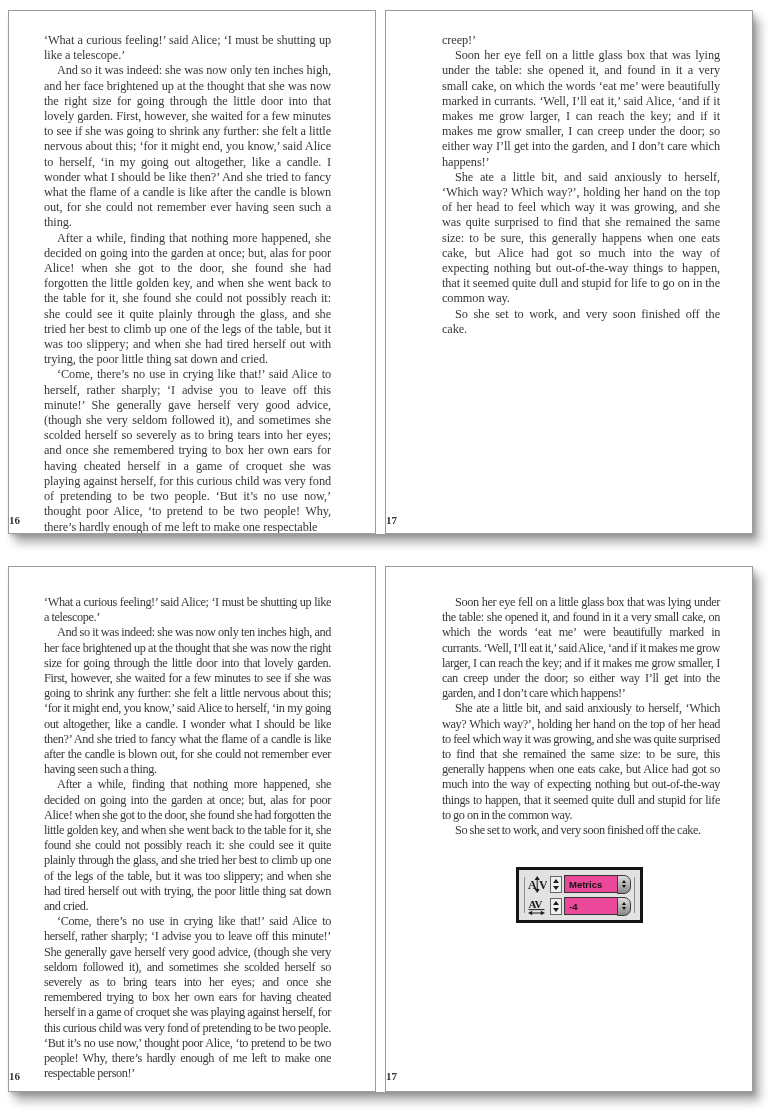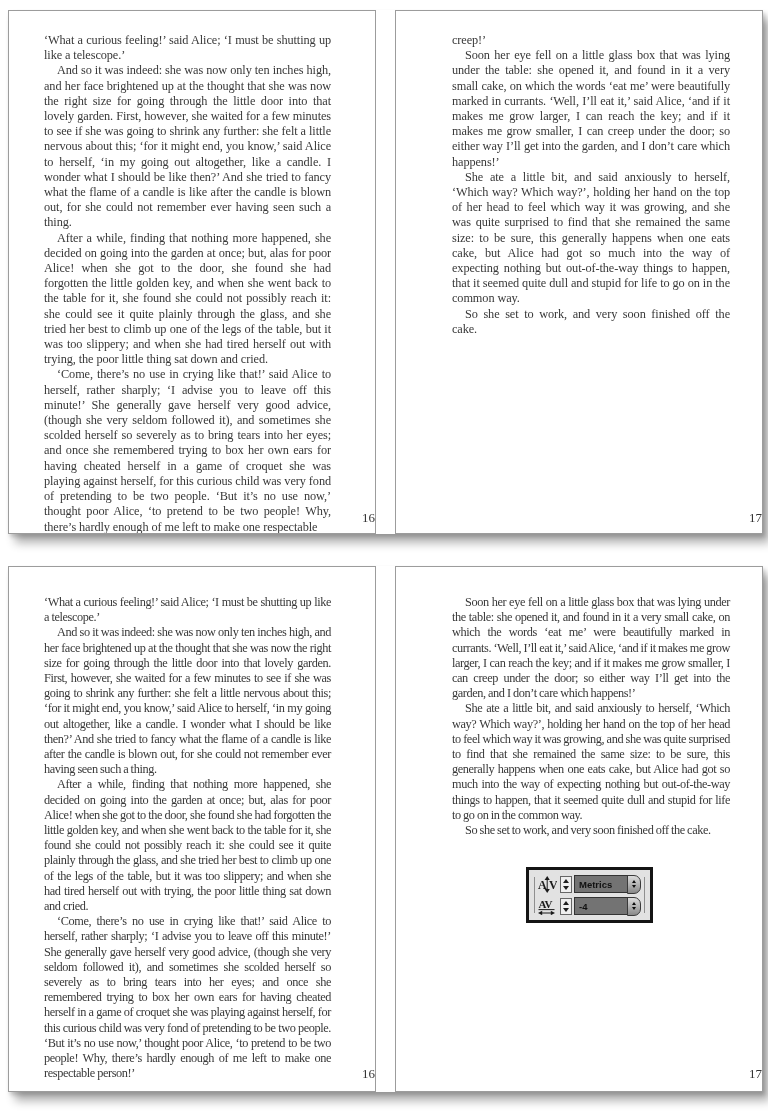--- a/index.html
+++ b/index.html
@@ -1,21 +1,21 @@
 <!DOCTYPE html>
 <html><head>
 <meta charset="utf-8">
 <style>
   html,body{margin:0;padding:0;}
   body{
     width:768px;height:1116px;position:relative;background:#ffffff;
     font-family:"Liberation Serif", serif;
   }
   .spread{
-    position:absolute;left:8px;display:flex;gap:19px;
+    position:absolute;left:8px;display:flex;gap:9px;
     box-shadow:7px 9px 9px rgba(0,0,0,0.30), 2px 3px 4px rgba(0,0,0,0.18);
   }
   .spread.s-metrics{top:10px;}
   .spread.s-tracked{top:566px;}
   .page{
     width:368px;background:#ffffff;border:1px solid #9c9c9c;
     box-sizing:border-box;position:relative;overflow:hidden;
   }
   .s-metrics .page{height:524px;}
   .s-tracked .page{height:526px;}
@@ -23,22 +23,22 @@
   .page.right{padding:22px 32px 0 56px;}
   .s-tracked .page{padding-top:28px;}
   .page-text p{
     margin:0;font-size:12.3px;line-height:15.2px;color:#383838;
     text-align:justify;text-indent:13px;
   }
   .page-text p.first{text-indent:0;}
   .s-metrics .page-text p{letter-spacing:-0.1px;}
   .s-tracked .page-text p{letter-spacing:-0.4px;word-spacing:-0.35px;}
   .folio{
-    position:absolute;left:0;right:0;bottom:7px;text-align:right;
-    font-size:13px;color:#333;
+    position:absolute;left:0;right:0;bottom:7px;text-align:left;
+    font-size:11px;color:#333;font-weight:bold;
   }
   .s-tracked .folio{bottom:9px;}
 
   
   .char-palette{
     position:absolute;left:130px;top:300px;width:127px;height:56px;
     background:#e2e2e2;border:3px solid #141414;box-sizing:border-box;
     display:flex;align-items:center;padding:0 5px;
   }
   .pal-rule{width:1px;height:36px;background:#8f8f8f;flex:0 0 auto;}
@@ -46,21 +46,21 @@
   .pal-row{display:flex;align-items:center;height:19px;}
   .pal-icon{width:19px;height:17px;flex:0 0 auto;margin-right:3px;}
   .stepper{
     flex:0 0 auto;width:12px;height:17px;background:#efefef;border:1px solid #666;
     box-sizing:border-box;display:flex;flex-direction:column;align-items:center;
     justify-content:space-between;padding:2px 0;margin-right:2px;
   }
   .tri-up{width:0;height:0;border-left:3.5px solid transparent;border-right:3.5px solid transparent;border-bottom:4.5px solid #1d1d1d;}
   .tri-down{width:0;height:0;border-left:3.5px solid transparent;border-right:3.5px solid transparent;border-top:4.5px solid #1d1d1d;}
   .pal-field{
-    flex:1;height:18px;box-sizing:border-box;background:#737373;border:1px solid #333;
+    flex:1;height:18px;box-sizing:border-box;background:#ec4899;border:1px solid #333;
     font-family:"Liberation Sans", sans-serif;font-size:9.5px;font-weight:bold;color:#111;
     display:flex;align-items:center;padding-left:4px;
   }
   .pal-combo{
     flex:0 0 auto;width:14px;height:19px;margin-left:-1px;box-sizing:border-box;
     background:linear-gradient(#dcdcdc,#898989);border:1px solid #3a3a3a;
     border-radius:0 7px 7px 0;display:flex;flex-direction:column;align-items:center;
     justify-content:center;gap:2px;
   }
   .pal-combo .t{width:0;height:0;border-left:2.8px solid transparent;border-right:2.8px solid transparent;}

